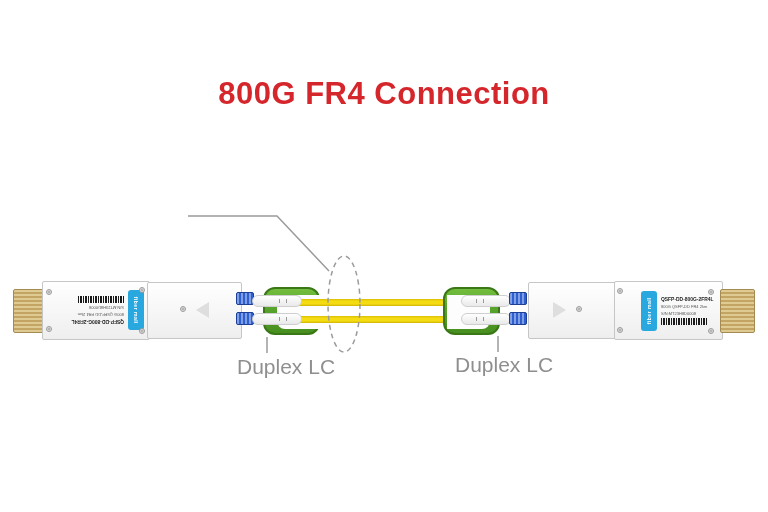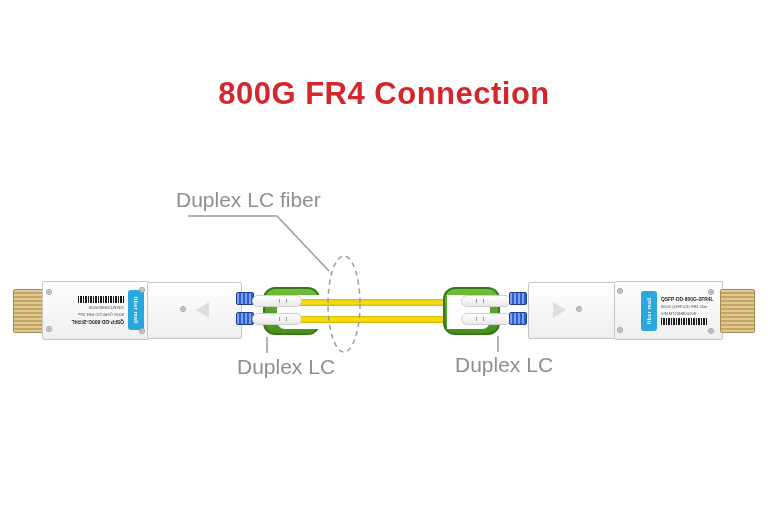--- a/index.html
+++ b/index.html
@@ -186,17 +186,16 @@
     <div class="abs gold" style="left:720px;top:289px;width:33px;height:42px;"></div>
   </div>
 
   <svg class="abs" style="left:0;top:0;" width="768" height="512" viewBox="0 0 768 512" pointer-events="none">
     <polyline points="188,216 277,216 329,271" fill="none" stroke="#9b9b9b" stroke-width="1.5"></polyline>
     <ellipse cx="344" cy="304" rx="16" ry="48" fill="none" stroke="#9b9b9b" stroke-width="1.5" stroke-dasharray="5,4"></ellipse>
     <line x1="267" y1="337" x2="267" y2="353" stroke="#9b9b9b" stroke-width="1.5"></line>
     <line x1="498" y1="336" x2="498" y2="352" stroke="#9b9b9b" stroke-width="1.5"></line>
   </svg>
 
-  <div id="fiber-label" class="abs anno">Duplex LC fiber</div>
   <div id="duplex-left-label" class="abs anno">Duplex LC</div>
   <div id="duplex-right-label" class="abs anno">Duplex LC</div>
 
 </div>
 
 </body></html>

